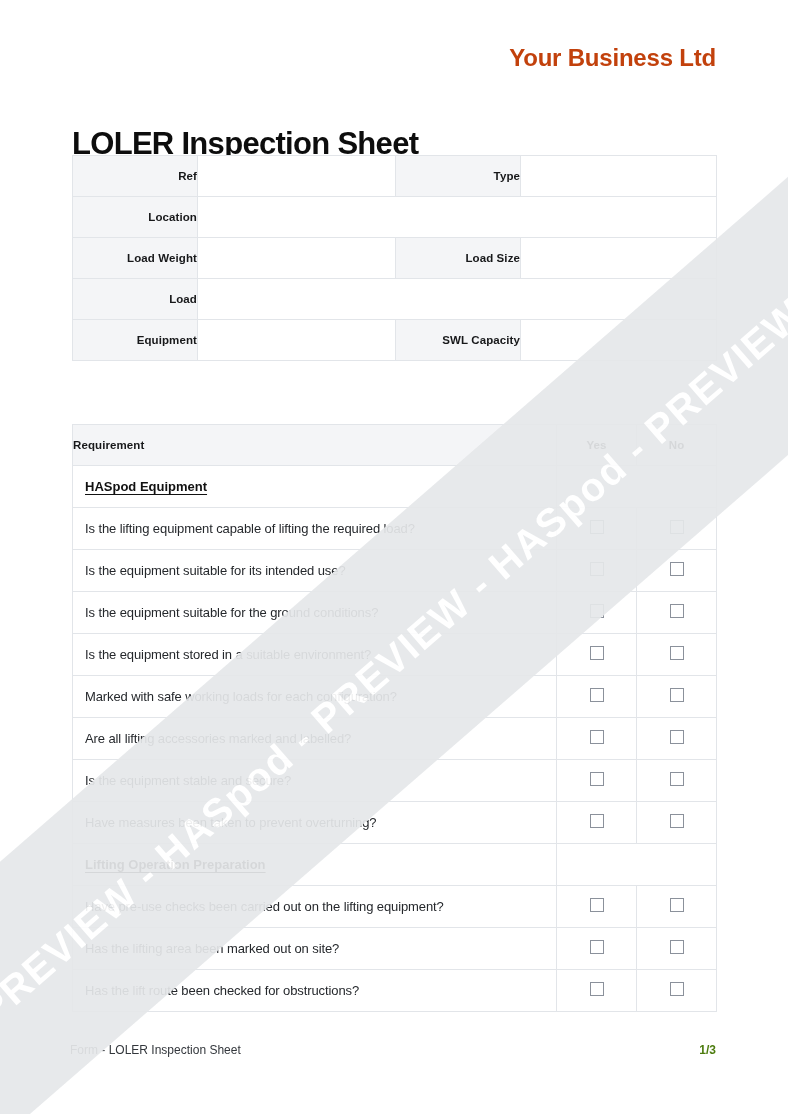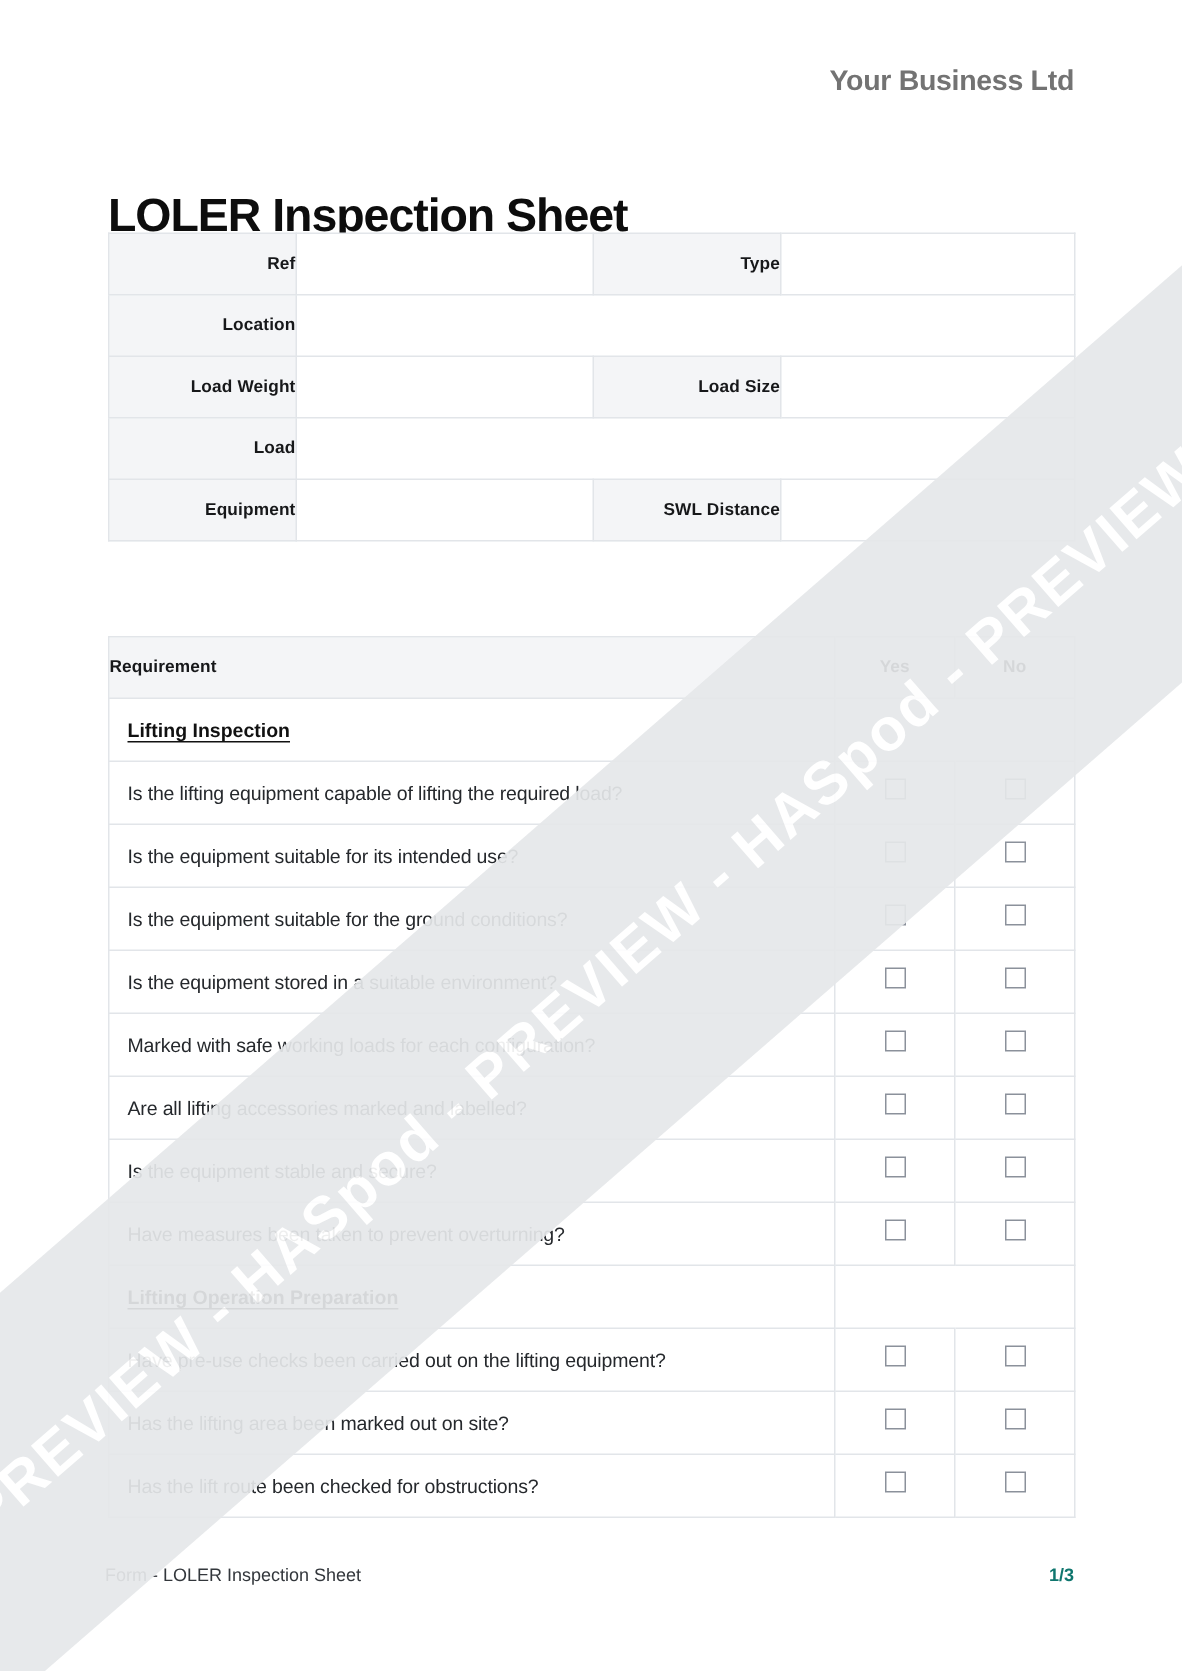--- a/index.html
+++ b/index.html
@@ -23,24 +23,24 @@
     width: 788px;
     height: 1114px;
     background: #ffffff;
   }
 
   
   .company {
     position: absolute;
     top: 44px;
     right: 72px;
-    font-size: 19px;
+    font-size: 24px;
     font-weight: bold;
     letter-spacing: -0.2px;
-    color: #737373;
+    color: #c2410c;
   }
 
   .doc-title {
     position: absolute;
     top: 105px;
     left: 72px;
     font-size: 31px;
     font-weight: bold;
     letter-spacing: -0.7px;
     color: #0d0d0d;
@@ -148,21 +148,21 @@
     top: 1043px;
     font-size: 12px;
     color: #33373c;
   }
   .footer-right {
     position: absolute;
     right: 72px;
     top: 1043px;
     font-size: 12px;
     font-weight: bold;
-    color: #0f766e;
+    color: #4d7c0f;
   }
 
   
   .watermark {
     position: absolute;
     inset: 0;
     pointer-events: none;
     overflow: hidden;
     z-index: 5;
   }
@@ -222,42 +222,42 @@
           <td class="lbl">Load Size</td>
           <td class="val"></td>
         </tr>
         <tr>
           <td class="lbl">Load</td>
           <td class="val" colspan="3"></td>
         </tr>
         <tr>
           <td class="lbl">Equipment</td>
           <td class="val"></td>
-          <td class="lbl">SWL Distance</td>
+          <td class="lbl">SWL Capacity</td>
           <td class="val"></td>
         </tr>
       </tbody>
   </table>
 
   <table class="checklist-table">
     <colgroup>
       <col style="width:484px">
         <col style="width:80px">
         <col style="width:80px">
     </colgroup>
     <thead>
       <tr>
         <th class="req">Requirement</th>
         <th class="yn">Yes</th>
         <th class="yn">No</th>
       </tr>
     </thead>
     <tbody>
         <tr>
-          <td class="section-head"><span>Lifting Inspection</span></td>
+          <td class="section-head"><span>HASpod Equipment</span></td>
           <td class="blank-cell"></td>
           <td class="blank-cell last"></td>
         </tr>
         <tr>
           <td class="question">Is the lifting equipment capable of lifting the required load?</td>
           <td class="box-cell"><span class="checkbox"></span></td>
           <td class="box-cell"><span class="checkbox"></span></td>
         </tr>
         <tr>
           <td class="question">Is the equipment suitable for its intended use?</td>

